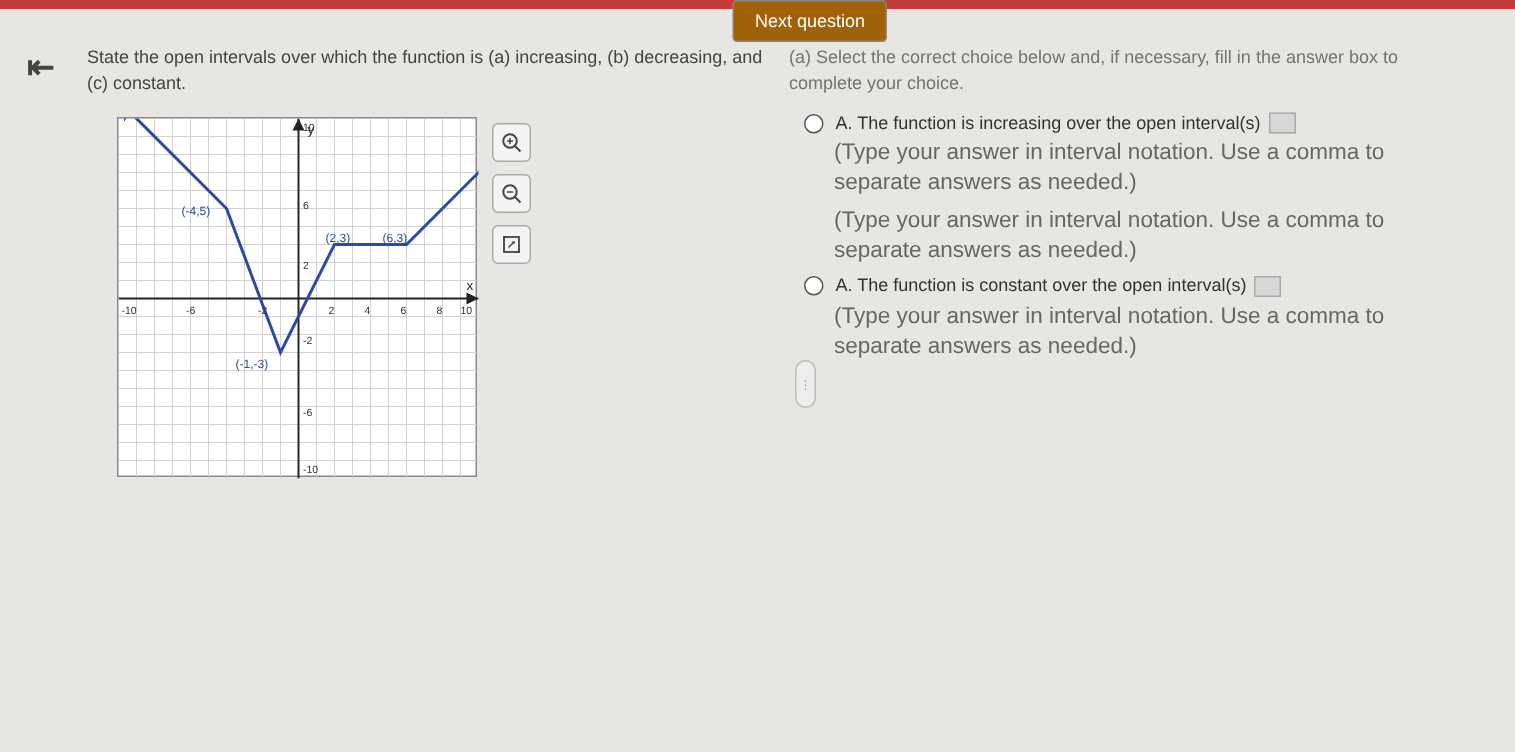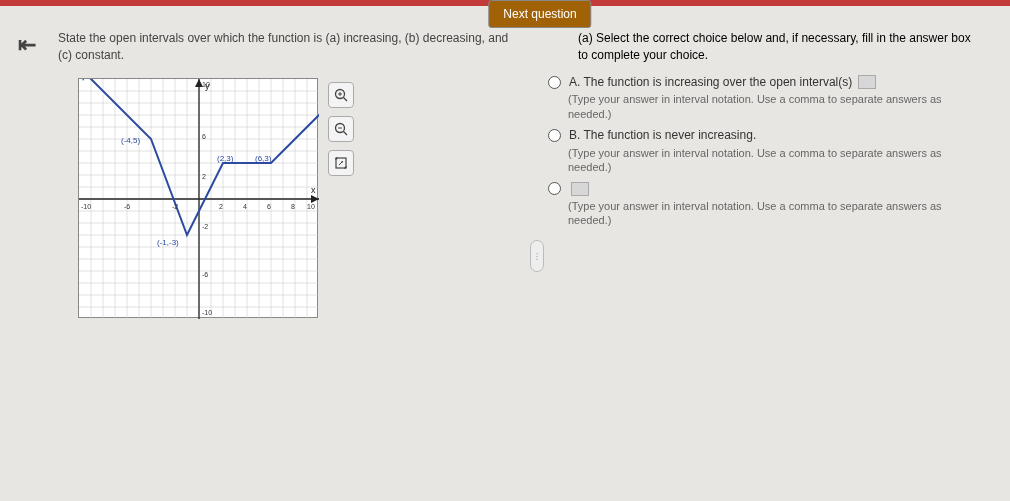--- a/index.html
+++ b/index.html
@@ -37,21 +37,21 @@
     left: 18px;
     top: 32px;
     font-size: 22px;
     color: #444;
     cursor: pointer;
     font-weight: bold;
   }
   .content {
     display: flex;
     padding: 24px 20px 0 58px;
-    gap: 20px;
+    gap: 8px;
   }
   .left-col {
     width: 460px;
     flex-shrink: 0;
   }
   .prompt {
     color: #444;
     line-height: 1.4;
     margin-bottom: 14px;
   }
@@ -82,44 +82,43 @@
     background:#f4f4f4;
     display:flex;align-items:center;justify-content:center;
     font-size:13px;color:#444;
   }
   .right-col {
     flex: 1;
     padding-right: 12px;
   }
   .part {
     margin-bottom: 10px;
-    color:#000000;
+    color:#737373;
     line-height:1.4;
-    margin-left:40px;
   }
   .opt {
     display:flex;
     align-items:flex-start;
     gap:8px;
     margin: 6px 0 2px 10px;
     line-height:1.4;
   }
   .radio {
     width:13px;height:13px;border-radius:50%;
     border:1.5px solid #555;background:#fff;
     flex-shrink:0;margin-top:2px;
   }
   .opt-body { flex:1; }
   .ans-box {
     display:inline-block;width:18px;height:14px;
     background:#d7d7d7;border:1px solid #aaa;
     vertical-align:middle;margin-left:2px;
   }
   .hint {
-    color:#666;font-size:11px;
+    color:#666;font-size:15px;
     margin-left:30px;line-height:1.3;margin-bottom:6px;
   }
   .divider-handle{
     position:absolute;
     left:530px;top:240px;
     width:14px;height:32px;
     border:1px solid #bbb;border-radius:7px;
     background:#eee;
     display:flex;align-items:center;justify-content:center;
     color:#888;font-size:8px;
@@ -264,29 +263,25 @@
   </div>
 
   <div class="right-col">
 
     <div class="part">(a) Select the correct choice below and, if necessary, fill in the answer box to complete your choice.</div>
     <div class="opt">
       <div class="radio"></div>
       <div class="opt-body"><span>A.  The function is increasing over the open interval(s)</span> <span class="ans-box"></span></div>
     </div>
     <div class="hint">(Type your answer in interval notation. Use a comma to separate answers as needed.)</div>
+
+    <div class="hint">(Type your answer in interval notation. Use a comma to separate answers as needed.)</div>
+
     <div class="opt">
       <div class="radio"></div>
-      <div class="opt-body">B.  The function is never increasing.</div>
-    </div>
-
-    <div class="hint">(Type your answer in interval notation. Use a comma to separate answers as needed.)</div>
-
-    <div class="opt">
-      <div class="radio"></div>
-      <div class="opt-body"> <span class="ans-box"></span></div>
+      <div class="opt-body"><span>A.  The function is constant over the open interval(s)</span> <span class="ans-box"></span></div>
     </div>
     <div class="hint">(Type your answer in interval notation. Use a comma to separate answers as needed.)</div>
 
   </div>
 </div>
 
 <div class="divider-handle">⋮</div>
 
 </body></html>

